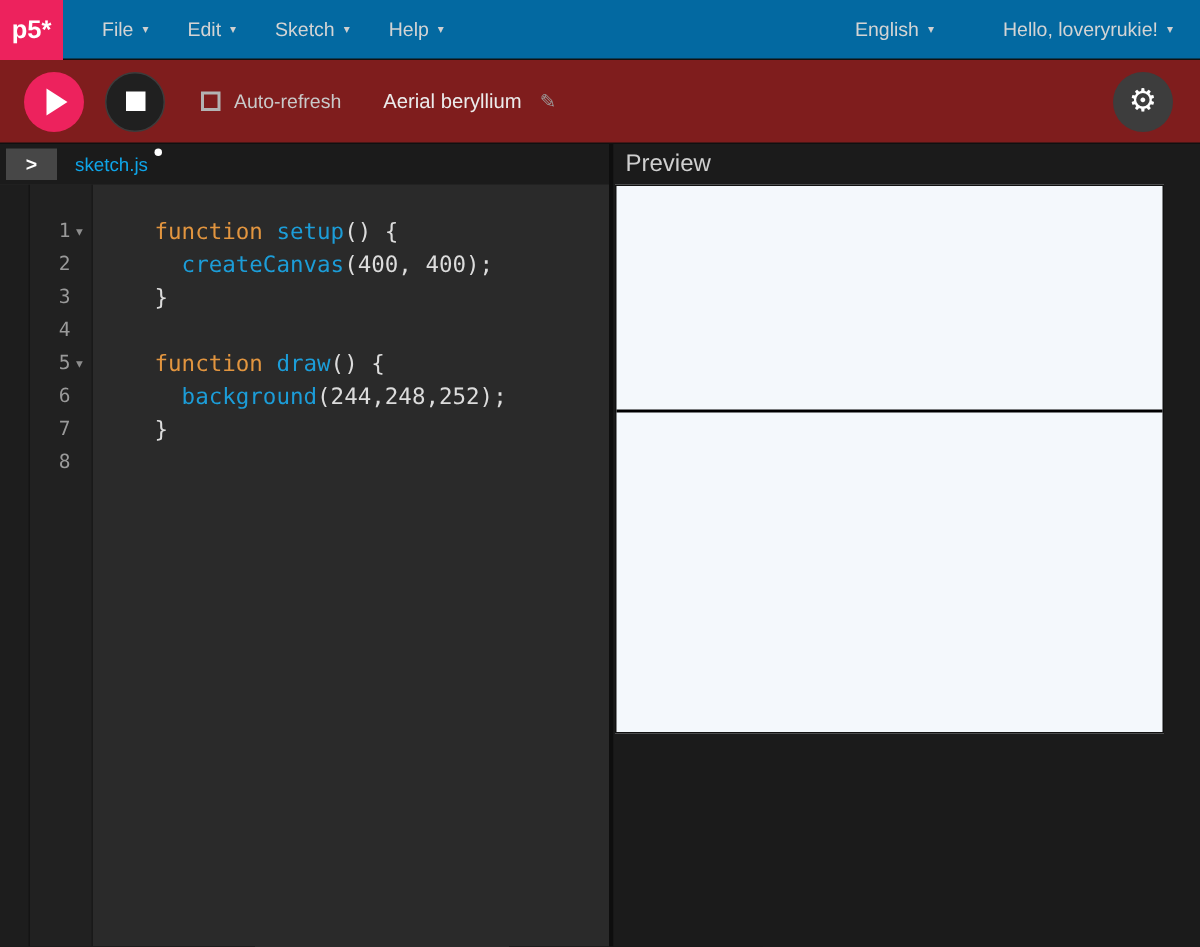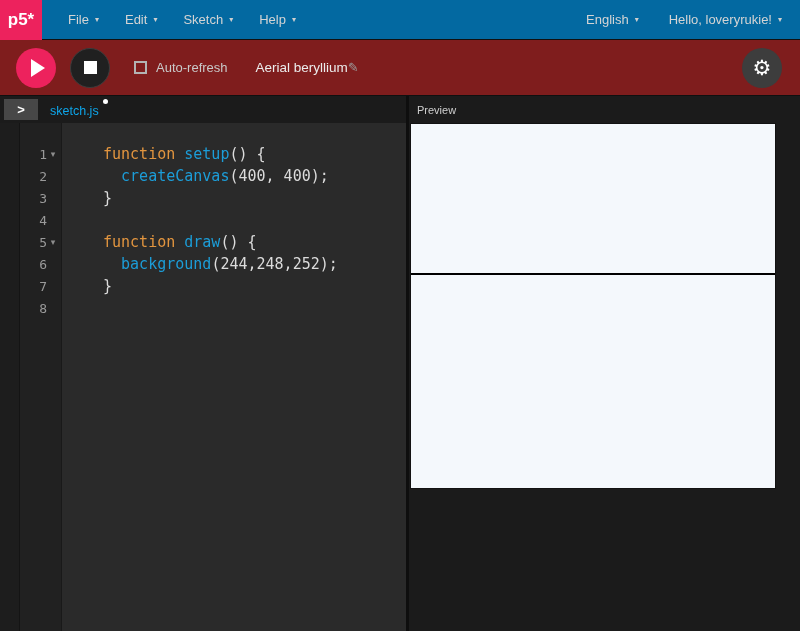--- a/index.html
+++ b/index.html
@@ -14,36 +14,36 @@
   html,body{width:800px;height:631px;overflow:hidden;}
   body{background:#1b1b1b;font-family:"Liberation Sans",sans-serif;-webkit-font-smoothing:antialiased;}
 
   
   .nav{height:40px;background:#0369a1;display:flex;align-items:center;border-bottom:1px solid #111;}
   .logo{width:42px;height:40px;background:var(--accent);color:#fff;font-weight:bold;font-size:17px;
         display:flex;align-items:center;justify-content:center;cursor:pointer;}
   .menus{display:flex;align-items:center;}
   .menu-item{color:#d4d4d4;font-size:13px;margin-left:26px;display:flex;align-items:center;gap:6px;cursor:pointer;}
   .caret{font-size:8px;color:#cfcfcf;line-height:1;}
-  .nav-right{margin-left:auto;display:flex;align-items:center;gap:30px;margin-right:18px;}
+  .nav-right{margin-left:auto;display:flex;align-items:center;gap:46px;margin-right:18px;}
   .nav-right .menu-item{margin-left:0;}
 
   
   .toolbar{height:56px;background:#7f1d1d;display:flex;align-items:center;border-bottom:1px solid #101010;}
   .btn-play{width:40px;height:40px;border-radius:50%;background:var(--accent);border:none;margin-left:16px;
             position:relative;cursor:pointer;flex:none;}
   .play-triangle{position:absolute;left:15px;top:11px;width:0;height:0;
                  border-left:14px solid #fff;border-top:9px solid transparent;border-bottom:9px solid transparent;}
   .btn-stop{width:40px;height:40px;border-radius:50%;background:#202020;border:1px solid #3c3c3c;margin-left:14px;
             display:flex;align-items:center;justify-content:center;cursor:pointer;flex:none;}
   .stop-square{width:13px;height:13px;background:#fff;}
   .autorefresh{display:flex;align-items:center;gap:9px;margin-left:24px;cursor:pointer;}
   .checkbox{width:13px;height:13px;border:2px solid #b3b3b3;background:transparent;flex:none;}
   .autorefresh-label{color:#c9c9c9;font-size:13px;}
-  .sketch-name{margin-left:28px;display:flex;align-items:flex-start;gap:0;cursor:pointer;}
+  .sketch-name{margin-left:28px;display:flex;align-items:flex-start;gap:12px;cursor:pointer;}
   .sketch-name-text{color:#ececec;font-size:13.5px;}
   .pencil{color:#9c9c9c;font-size:13px;}
   .btn-gear{margin-left:auto;margin-right:18px;width:40px;height:40px;border-radius:50%;background:#3d3d3d;
             border:none;color:#fff;font-size:21px;display:flex;align-items:center;justify-content:center;cursor:pointer;}
 
   
   .main{display:flex;height:535px;}
   .editor-pane{width:406px;display:flex;flex-direction:column;background:#1b1b1b;flex:none;}
   .divider{width:3px;background:#0e0e0e;cursor:col-resize;flex:none;}
   .preview-pane{flex:1;background:#1b1b1b;display:flex;flex-direction:column;}
@@ -66,21 +66,21 @@
   .code{flex:1;padding-top:20px;font:15px/22px "DejaVu Sans Mono",monospace;color:#dcdcdc;}
   .cl{height:22px;white-space:pre;padding-left:6px;cursor:text;margin-left:35px;}
   .cl.active{background:#3a3a3a;}
   .tok-k{color:var(--keyword);}
   .tok-f{color:var(--function-name);}
   .tok-v{color:var(--special-variable);}
   .tok-p{color:#dcdcdc;}
 
   
   .preview-header{height:27px;display:flex;align-items:center;padding-left:8px;flex:none;}
-  .preview-label{color:#cfcfcf;font-size:11px;}
+  .preview-label{color:#cfcfcf;font-size:16px;}
   .canvas{width:366px;height:366px;background:var(--canvas-background);border:1px solid #121212;
           position:relative;margin-left:1px;flex:none;}
   .mouse-line{position:absolute;left:0;right:0;height:2px;background:var(--canvas-line);top:41%;}
 </style>
 </head>
 <body>
 
 <div class="app">
 
   <header class="nav">

